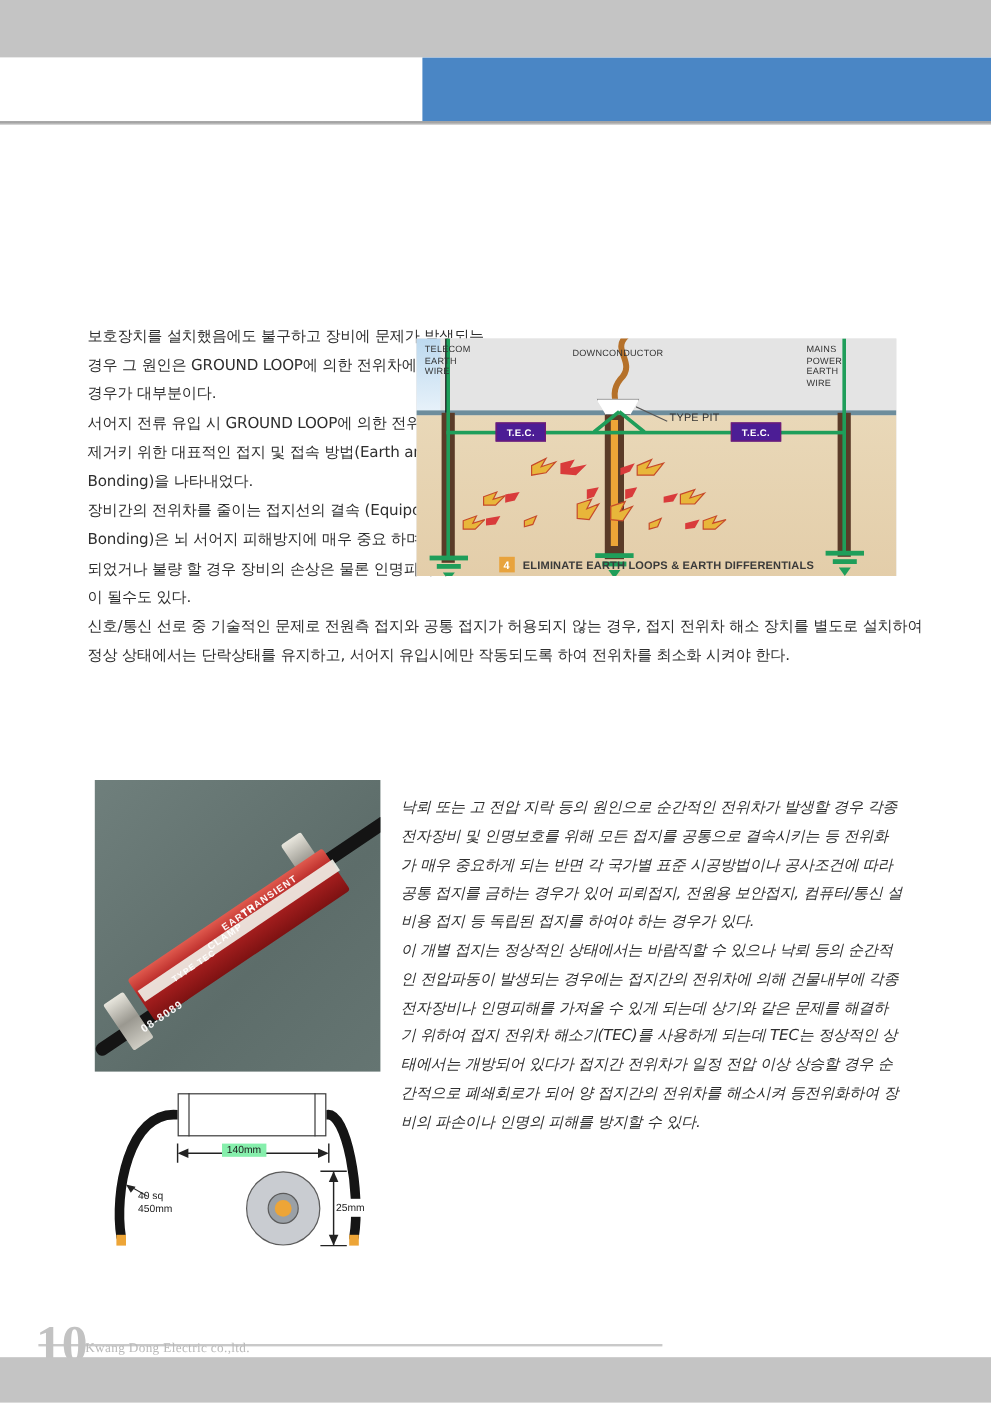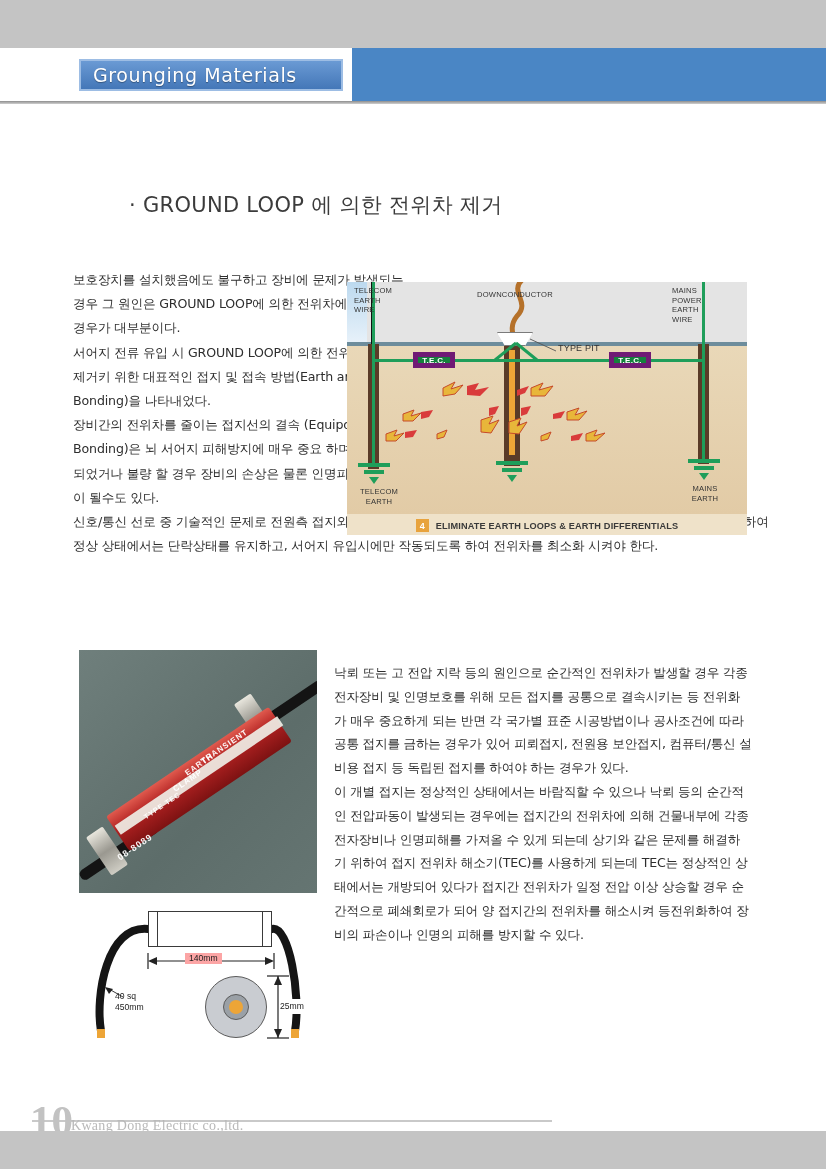--- a/index.html
+++ b/index.html
@@ -41,37 +41,37 @@
     position:absolute; top:268px; left:73px; width:340px;
     font-size:12.6px; line-height:24.2px; color:#2e2e2e;
     font-family:"DejaVu Sans", sans-serif;
     letter-spacing:-0.15px;
   }
   .intro p { margin:0; }
   .intro .wide { width:700px; }
 
   
   .diagram {
-    position:absolute; top:282px; left:347px; width:400px; height:253px;
+    position:absolute; top:282px; left:347px; width:400px; height:198px;
     overflow:hidden; background:#e4e4e4;
   }
   .sky { position:absolute; top:0; left:0; width:400px; height:62px; background:#e4e4e4; }
   .sky-grad { position:absolute; top:0; left:0; width:20px; height:62px;
               background:linear-gradient(to bottom,#bcd9ef,#e8f2fa); }
   .ground-line { position:absolute; top:60px; left:0; width:400px; height:4px; background:#6d8d9c; }
   .soil { position:absolute; top:64px; left:0; width:400px; height:168px;
           background:linear-gradient(to bottom,#e9d8b8,#e2cba6); }
   .cap-strip { position:absolute; top:232px; left:0; width:400px; height:21px; background:#efe2c9; }
 
   .rod { position:absolute; background:#5a3b28; }
   .earthwire { position:absolute; background:#1f9e5a; }
   .blackwire { position:absolute; background:#111; }
 
   .tec-box {
-    position:absolute; background:#15803d; border:5px solid #701a75;
+    position:absolute; background:#4c1d95; border:1px solid #701a75;
     color:#fff; font-size:8px; font-weight:bold; letter-spacing:.3px;
     display:flex; align-items:center; justify-content:center;
     font-family:"Liberation Sans", sans-serif;
   }
   .dlabel {
     position:absolute; font-size:7.6px; color:#333; line-height:9.6px;
     font-family:"Liberation Sans", sans-serif; letter-spacing:.2px;
   }
   .dlabel.c { text-align:center; }
   .gsym { position:absolute; }
@@ -139,50 +139,46 @@
 
   
   .rcol {
     position:absolute; top:661px; left:334px; width:418px;
     font-size:12.6px; line-height:23.8px; color:#2e2e2e;
     font-family:"DejaVu Sans", sans-serif; letter-spacing:-0.2px;
   }
   .rcol h3 { font-size:13px; font-weight:normal; margin:0 0 1px 0; }
   .rcol h3 .ko { color:#2e7fc4; font-weight:bold; }
   .rcol h3 .en { color:#1c1c1c; font-size:12px; }
-  .rcol p { margin:0; }
+  .rcol p { margin:0;font-style:italic; }
 
   
   .foot-rule { position:absolute; top:1120px; left:32px; width:520px; height:2px; background:#c9c9c9; }
   .foot-num {
     position:absolute; top:1096px; left:30px;
     font-size:43px; font-weight:bold; color:#c2c2c2;
     font-family:"Liberation Serif", serif;
   }
   .foot-co {
     position:absolute; top:1118px; left:71px;
-    font-size:14px; color:#b9b9b9; letter-spacing:.3px;
+    font-size:11px; color:#b9b9b9; letter-spacing:.3px;
     font-family:"Liberation Serif", serif;
   }
   .bottom-gray { position:absolute; top:1131px; left:0; width:826px; height:38px; background:#c4c4c4; }
 </style>
 </head>
 <body>
 
 <div class="page">
 
   <div class="top-gray"></div>
   <div class="hdr-band"></div>
   <div class="hdr-blue"></div>
-  <div class="title-box">
-    <span>Grounging Materials</span>
-  </div>
   <div class="hdr-rule"></div>
 
-  <div class="sec-title">· GROUND LOOP 에 의한 전위차 제거</div>
 
   <div class="intro">
     <p>보호장치를 설치했음에도 불구하고 장비에 문제가 발생되는 경우 그 원인은 GROUND LOOP에 의한 전위차에 기인되는 경우가 대부분이다.</p>
     <p>서어지 전류 유입 시 GROUND LOOP에 의한 전위차 발생을 제거키 위한 대표적인 접지 및 접속 방법(Earth and Bonding)을 나타내었다.</p>
     <p>장비간의 전위차를 줄이는 접지선의 결속 (Equipotential Bonding)은 뇌 서어지 피해방지에 매우 중요 하며 접속이 안되었거나 불량 할 경우 장비의 손상은 물론 인명피해의 원인이 될수도 있다.</p>
     <p class="wide">신호/통신 선로 중 기술적인 문제로 전원측 접지와 공통 접지가 허용되지 않는 경우, 접지 전위차 해소 장치를 별도로 설치하여 정상 상태에서는 단락상태를 유지하고, 서어지 유입시에만 작동되도록 하여 전위차를 최소화 시켜야 한다.</p>
   </div>
 
   <div class="diagram">
     <div class="sky"></div>
@@ -300,21 +296,21 @@
     <div class="td-cyl-l"></div>
     <div class="td-cyl-r"></div>
 
     <svg style="position:absolute; left:64px; top:48px;" width="136" height="20" viewBox="0 0 136 20">
       <line x1="5" y1="2" x2="5" y2="18" stroke="#222" stroke-width="1.2"></line>
       <line x1="131" y1="2" x2="131" y2="18" stroke="#222" stroke-width="1.2"></line>
       <line x1="7" y1="10" x2="129" y2="10" stroke="#222" stroke-width="1.2"></line>
       <polygon points="5,10 14,6 14,14" fill="#222"></polygon>
       <polygon points="131,10 122,6 122,14" fill="#222"></polygon>
     </svg>
-    <div class="td-label" style="left:106px; top:50px; background:#fca5a5; padding:0 4px;">140mm</div>
+    <div class="td-label" style="left:106px; top:50px; background:#86efac; padding:0 4px;">140mm</div>
 
     <div class="td-circle-o"></div>
     <div class="td-circle-m"></div>
     <div class="td-circle-i"></div>
 
     <svg style="position:absolute; left:186px; top:68px;" width="26" height="72" viewBox="0 0 26 72">
       <line x1="2" y1="5" x2="24" y2="5" stroke="#222" stroke-width="1.2"></line>
       <line x1="2" y1="67" x2="24" y2="67" stroke="#222" stroke-width="1.2"></line>
       <line x1="13" y1="5" x2="13" y2="67" stroke="#222" stroke-width="1.2"></line>
       <polygon points="13,5 9,14 17,14" fill="#222"></polygon>

